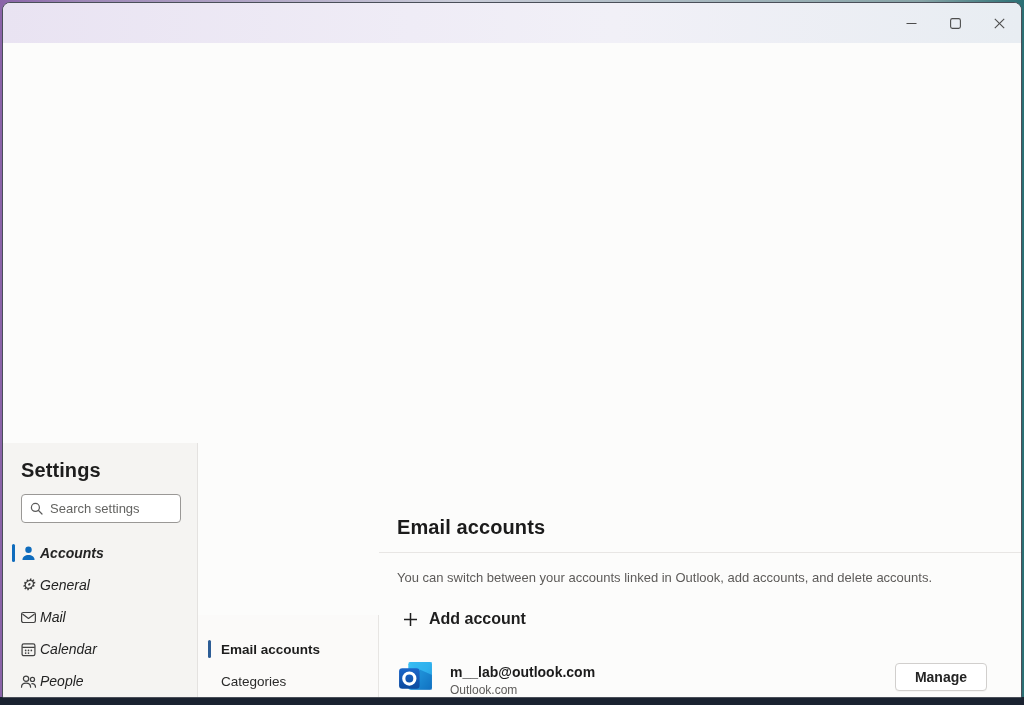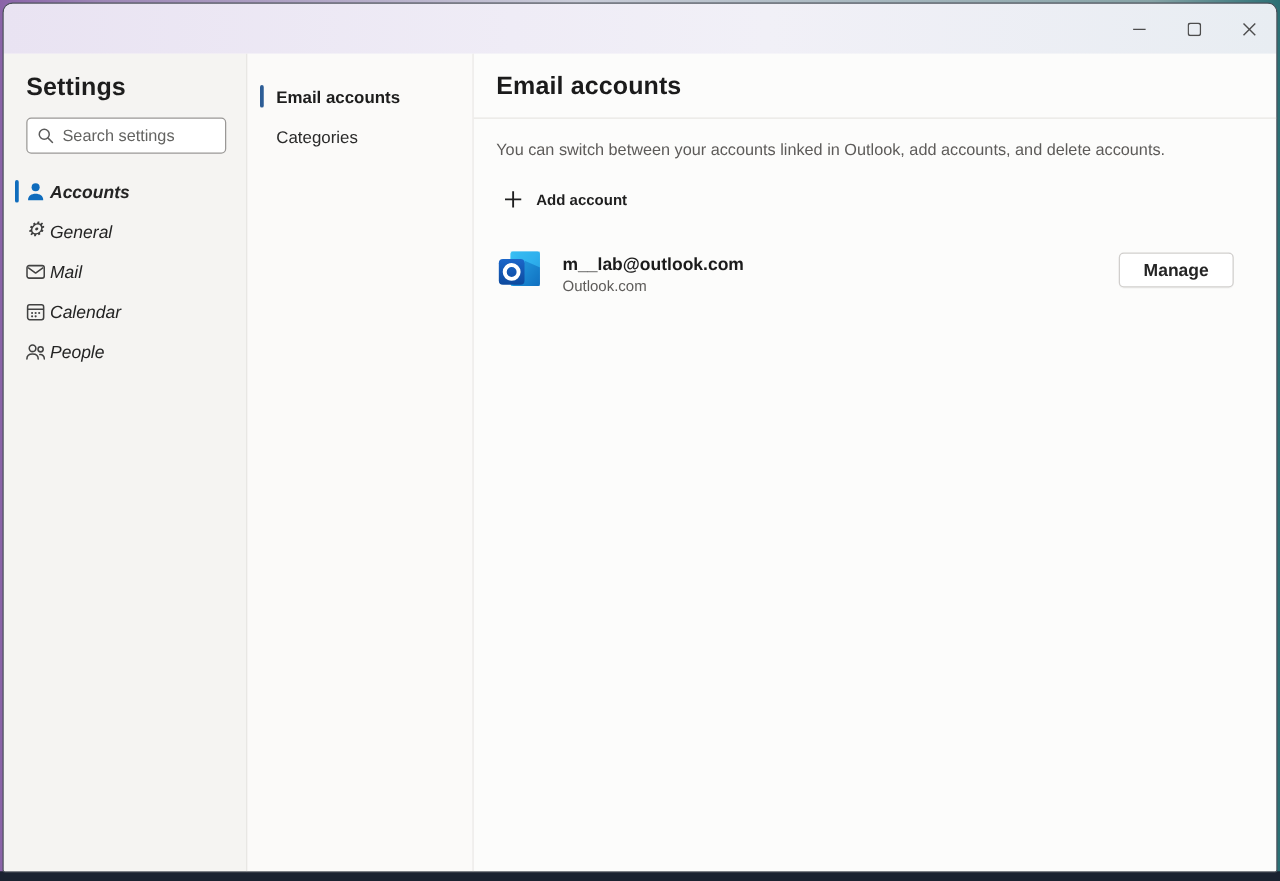--- a/index.html
+++ b/index.html
@@ -31,21 +31,21 @@
     height: 40px; flex: 0 0 40px;
     background: linear-gradient(90deg, #e9e3f2 0%, #efecf6 40%, #f1f0f7 60%, #e8edf2 100%);
     display: flex; align-items: stretch; justify-content: flex-end;
   }
   .caption-btn {
     width: 44px; display: flex; align-items: center; justify-content: center;
     background: transparent; border: none; cursor: default; color: #4d4d4d;
   }
   .caption-btn svg { display: block; }
 
-  .content { flex: 1; display: flex; min-height: 0; }
+  .content { flex: 1; display: flex; min-height: 0; align-items: flex-end; }
 
   
   .sidebar {
     width: 195px; flex: 0 0 195px; background: #f5f4f2;
     border-right: 1px solid #e4e2e0; padding-top: 16px;
   }
   .settings-title {
     font-size: 20px; font-weight: 700; color: #1d1d1d; margin: 0 0 12px 18px;
     letter-spacing: .1px;
   }
@@ -96,21 +96,21 @@
     margin: 15px 0 13px 18px; letter-spacing: .1px;
   }
   .main-divider { border: none; border-top: 1px solid #e8e6e4; height: 0; }
   .description { font-size: 13px; color: #5d5b59; margin: 17px 36px 0 18px; }
 
   .add-account {
     display: flex; align-items: center; gap: 11px; margin: 21px 0 0 24px;
     background: none; border: none; cursor: default; padding: 4px 6px 4px 0;
   }
   .add-account .plus { display: flex; color: #1f1f1f; }
-  .add-account .lbl { font-size: 12px; font-weight: 600; color: #1f1f1f;
+  .add-account .lbl { font-size: 16px; font-weight: 600; color: #1f1f1f;
     font-family: "Liberation Sans", sans-serif; }
 
   .account-row {
     display: flex; align-items: center; margin: 24px 34px 0 18px;
   }
   .account-logo { width: 37px; height: 37px; flex: 0 0 37px; }
   .account-text { margin-left: 16px; margin-top: 8px; }
   .account-email { font-size: 14px; font-weight: 700; color: #1b1b1b; }
   .account-provider { font-size: 12px; color: #5d5b59; margin-top: 3px; }
   .row-spacer { flex: 1; }

